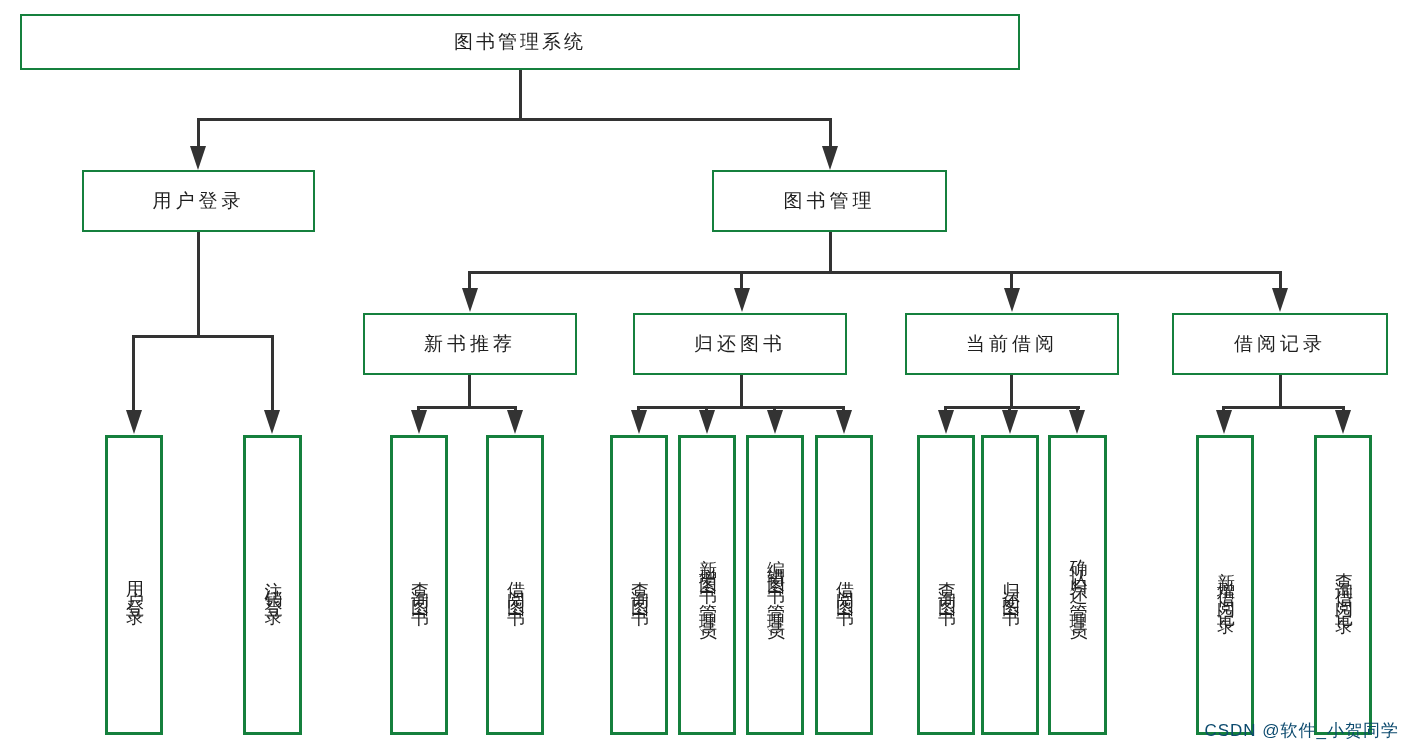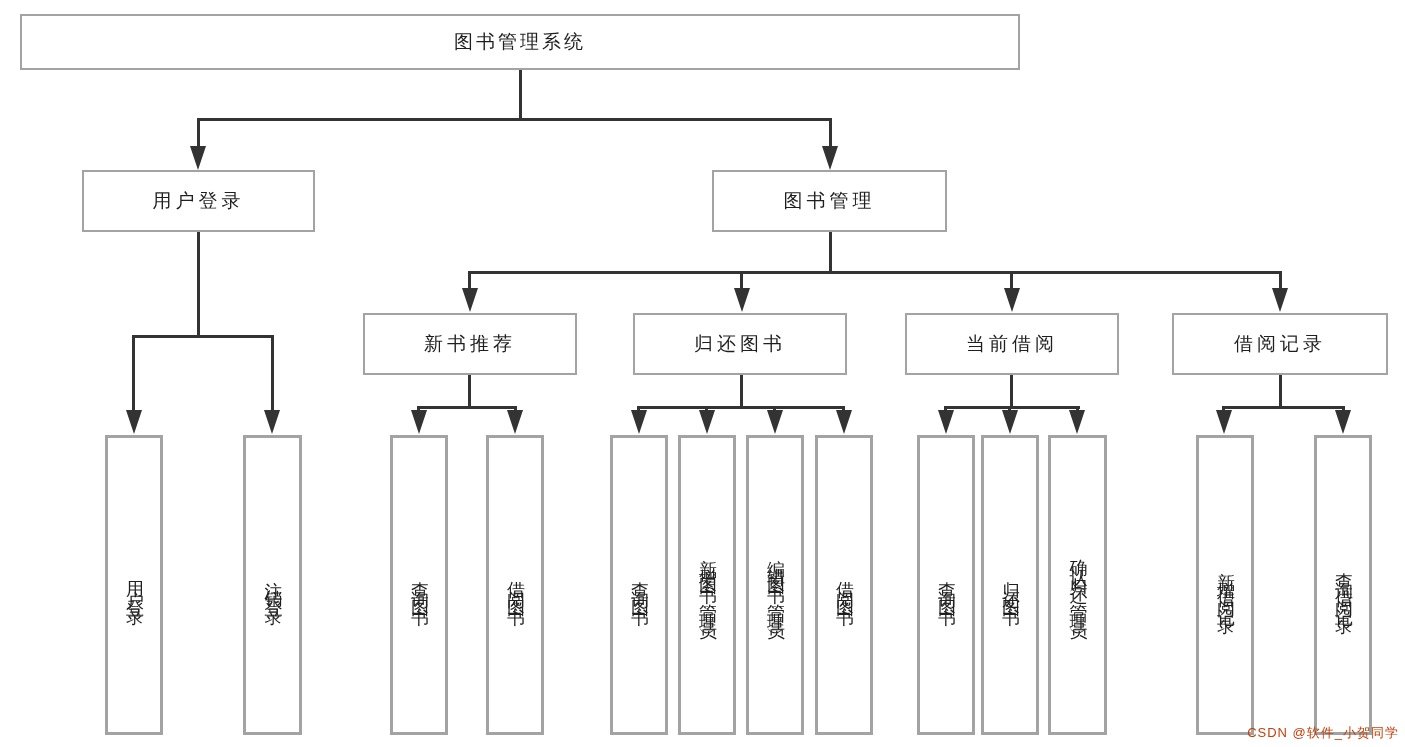--- a/index.html
+++ b/index.html
@@ -8,21 +8,21 @@
     width: 1405px;
     height: 747px;
     background: #ffffff;
     font-family: "Liberation Sans", sans-serif;
     color: #1f1f1f;
     overflow: hidden;
   }
   .node {
     position: absolute;
     background: #ffffff;
-    border: 2px solid #a3a3a3;
+    border: 2px solid #15803d;
     display: flex;
     align-items: center;
     justify-content: center;
     box-sizing: border-box;
     z-index: 2;
   }
   .node.root  { font-size: 19px; letter-spacing: 3px; }
   .node.lvl   { font-size: 19px; letter-spacing: 4px; }
   .node.leaf  { border-width: 3px; }
   .leaf .vtext {
@@ -45,22 +45,22 @@
     width: 0; height: 0;
     border-left: 8px solid transparent;
     border-right: 8px solid transparent;
     border-top: 24px solid #333333;
     z-index: 1;
   }
   .watermark {
     position: absolute;
     right: 6px;
     bottom: 5px;
-    font-size: 13px;
-    color: #c2410c;
+    font-size: 17px;
+    color: #0c4a6e;
     letter-spacing: 1px;
     z-index: 3;
   }
 </style>
 </head>
 <body>
 
 <div id="canvas">
 
   <div class="node root" style="left:20px; top:14px; width:1000px; height:56px;">

